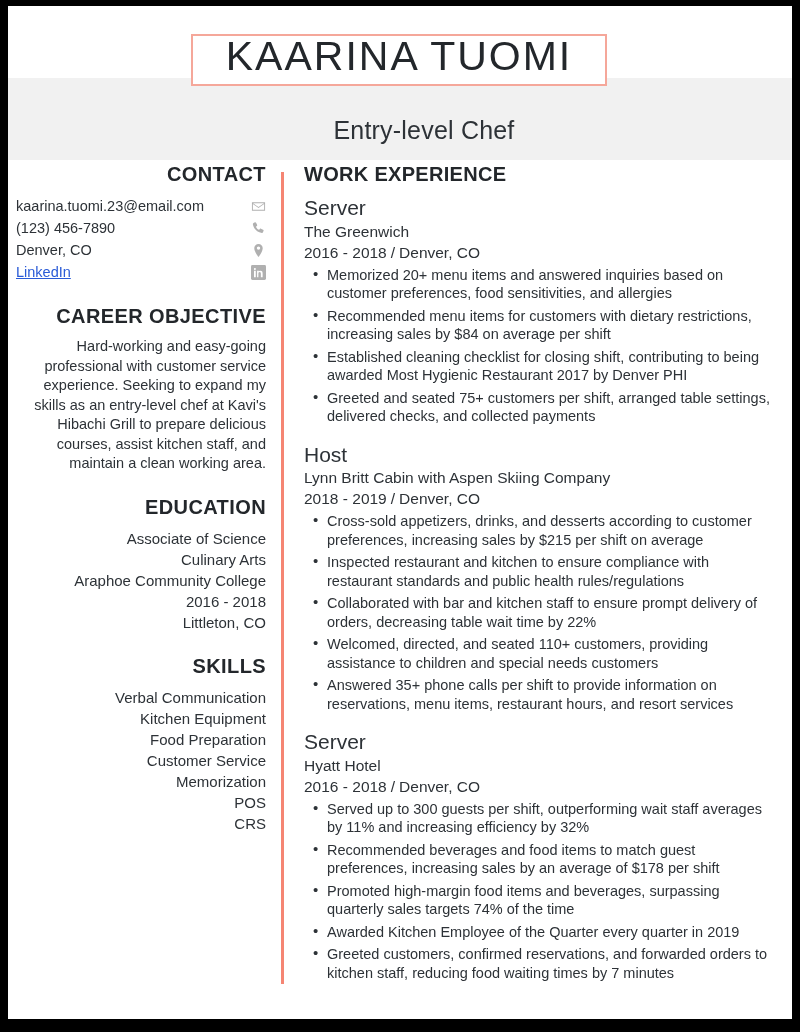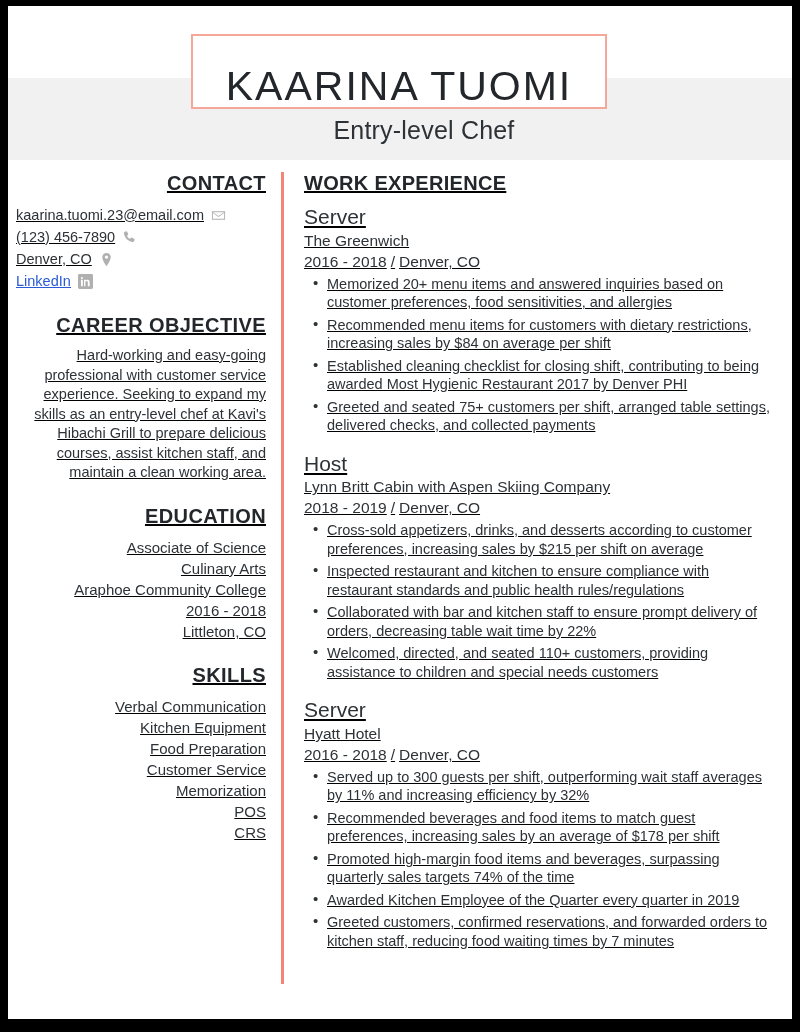--- a/index.html
+++ b/index.html
@@ -37,26 +37,26 @@
     top: 72px;
     width: 784px;
     height: 82px;
     background: #f1f1f1;
   }
   .name-box {
     position: absolute;
     left: 183px;
     top: 28px;
     width: 416px;
-    height: 75px;
+    height: 52px;
     border: 2px solid #f5a79a;
     background: #ffffff;
     box-sizing: border-box;
     display: flex;
-    align-items: flex-end;
+    align-items: flex-start;
     justify-content: center;
   }
   .name-text {
     font-size: 41px;
     font-weight: 400;
     letter-spacing: 2.0px;
     color: #23272b;
     line-height: 1;
     white-space: nowrap;
   }
@@ -70,22 +70,21 @@
     font-weight: 400;
     color: #2d3237;
     letter-spacing: 0.2px;
     margin-left: 24px;
   }
 
   
   .body-wrap {
     position: relative;
     display: flex;
-    padding-top: 12px;
-    text-decoration: underline;
+    padding-top: 3px;
   }
   .divider {
     position: absolute;
     left: 273px;
     top: 12px;
     width: 3px;
     height: 812px;
     background: #f58573;
   }
 
@@ -107,21 +106,21 @@
     margin: 0 0 9px 0;
   }
   .contact-list {
     margin: 0;
     padding: 0 8px 0 0;
     list-style: none;
   }
   .contact-row {
     display: flex;
     align-items: center;
-    justify-content: flex-start;
+    justify-content: space-between;
     gap: 7px;
     height: 22px;
     font-size: 14.5px;
     color: #2d3237;
   }
   .contact-row .ctext { line-height: 1; }
   .contact-row.link .ctext {
     color: #2a5bd7;
     text-decoration: underline;
   }
@@ -332,20 +331,21 @@
         <div class="job-role">Host</div>
         <div class="job-company">Lynn Britt Cabin with Aspen Skiing Company</div>
         <div class="job-meta">
           <span>2018 - 2019</span><span class="sep">/</span><span>Denver, CO</span>
         </div>
         <ul class="bullets">
           <li>Cross-sold appetizers, drinks, and desserts according to customer preferences, increasing sales by $215 per shift on average</li>
           <li>Inspected restaurant and kitchen to ensure compliance with restaurant standards and public health rules/regulations</li>
           <li>Collaborated with bar and kitchen staff to ensure prompt delivery of orders, decreasing table wait time by 22%</li>
           <li>Welcomed, directed, and seated 110+ customers, providing assistance to children and special needs customers</li>
+          <li>Answered 35+ phone calls per shift to provide information on reservations, menu items, restaurant hours, and resort services</li>
         </ul>
       </div>
 
       <div class="job">
         <div class="job-role">Server</div>
         <div class="job-company">Hyatt Hotel</div>
         <div class="job-meta">
           <span>2016 - 2018</span><span class="sep">/</span><span>Denver, CO</span>
         </div>
         <ul class="bullets">

